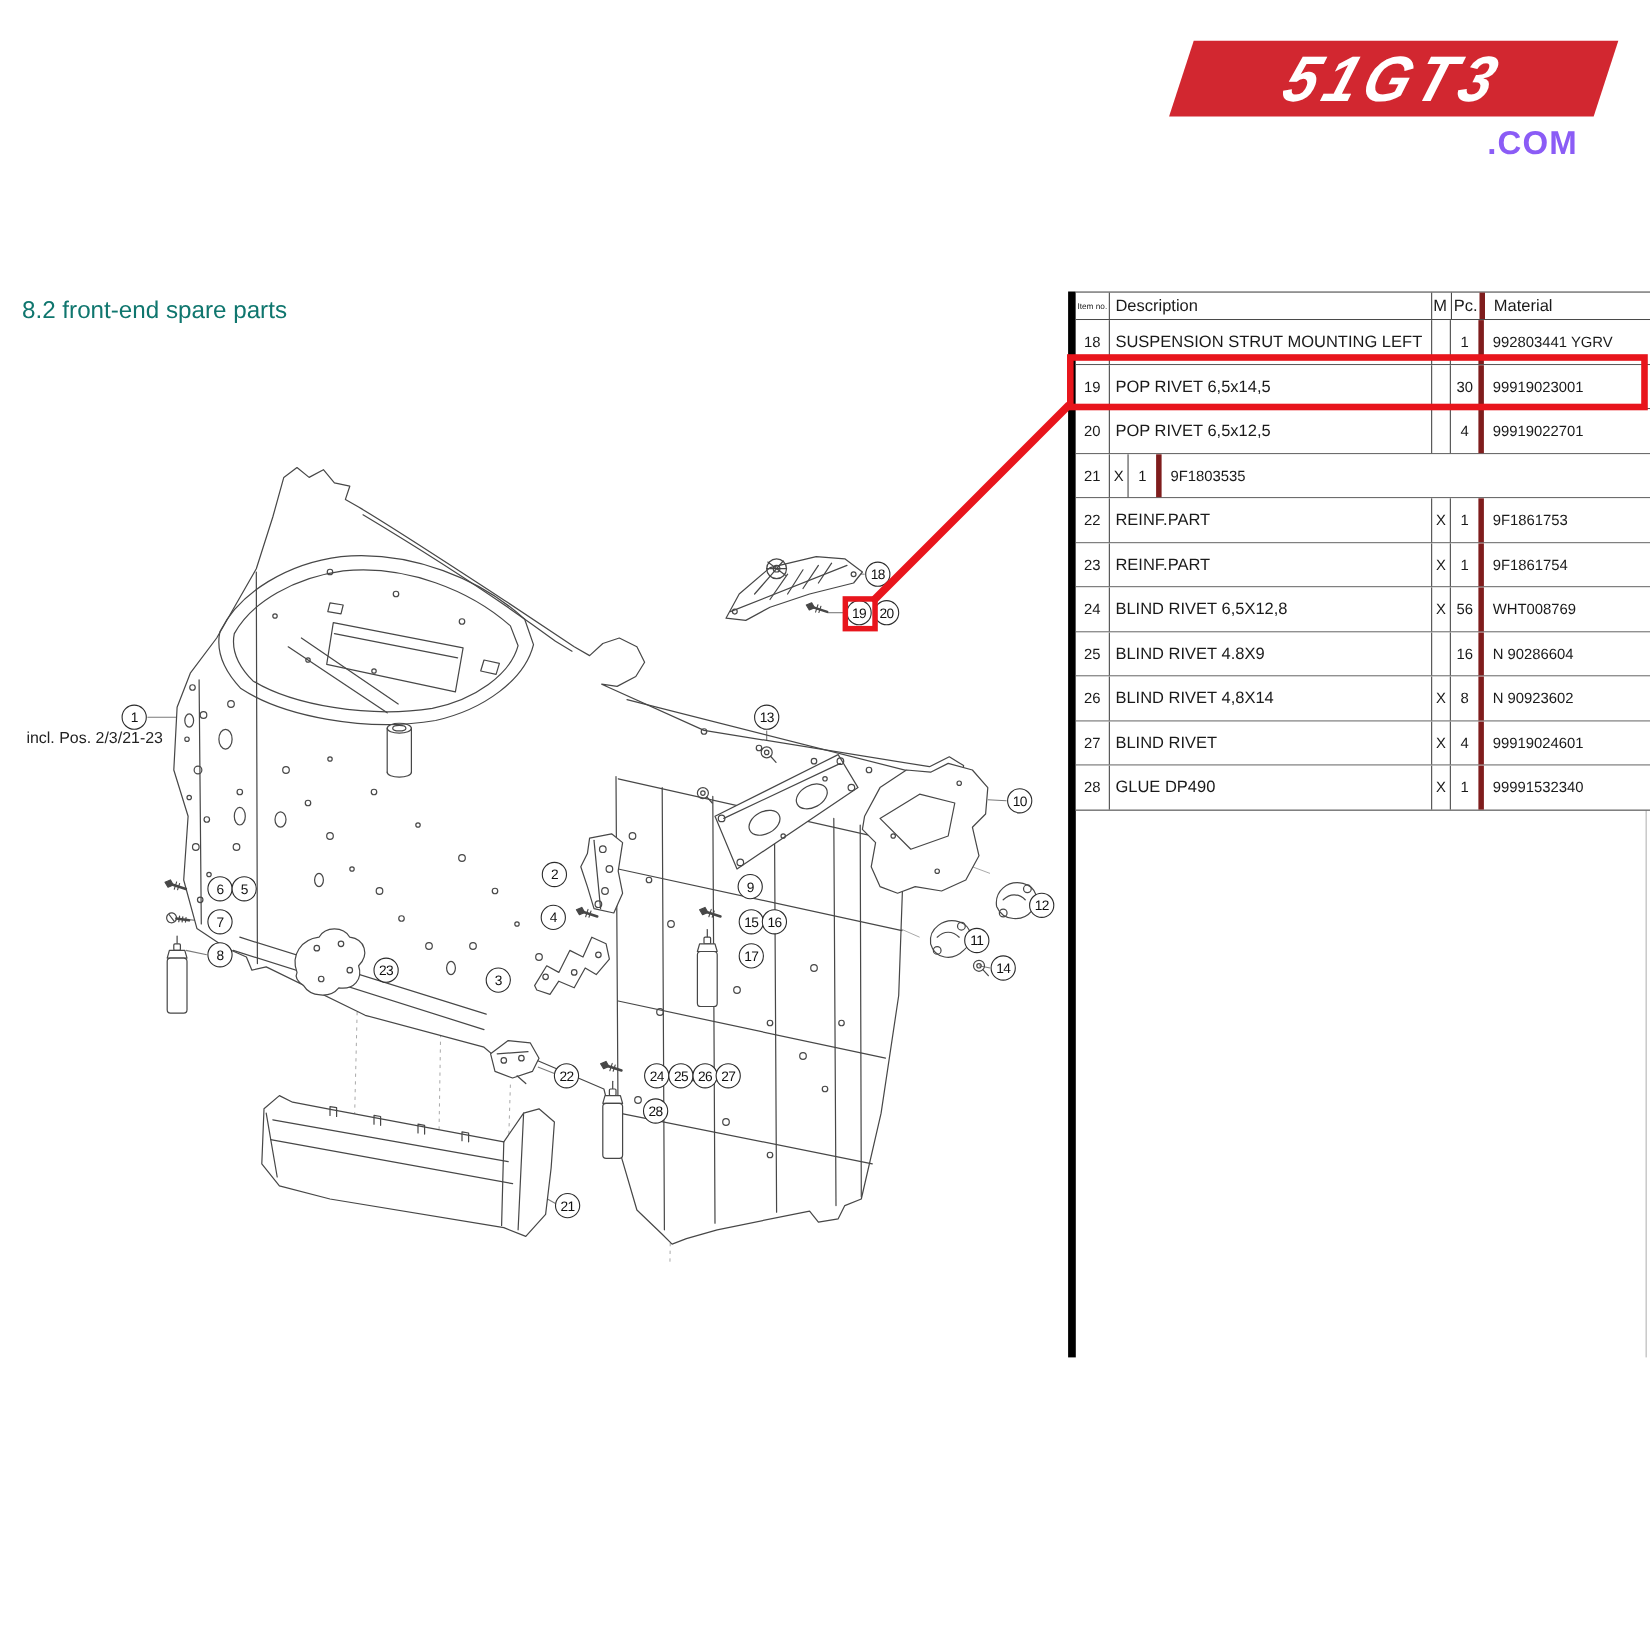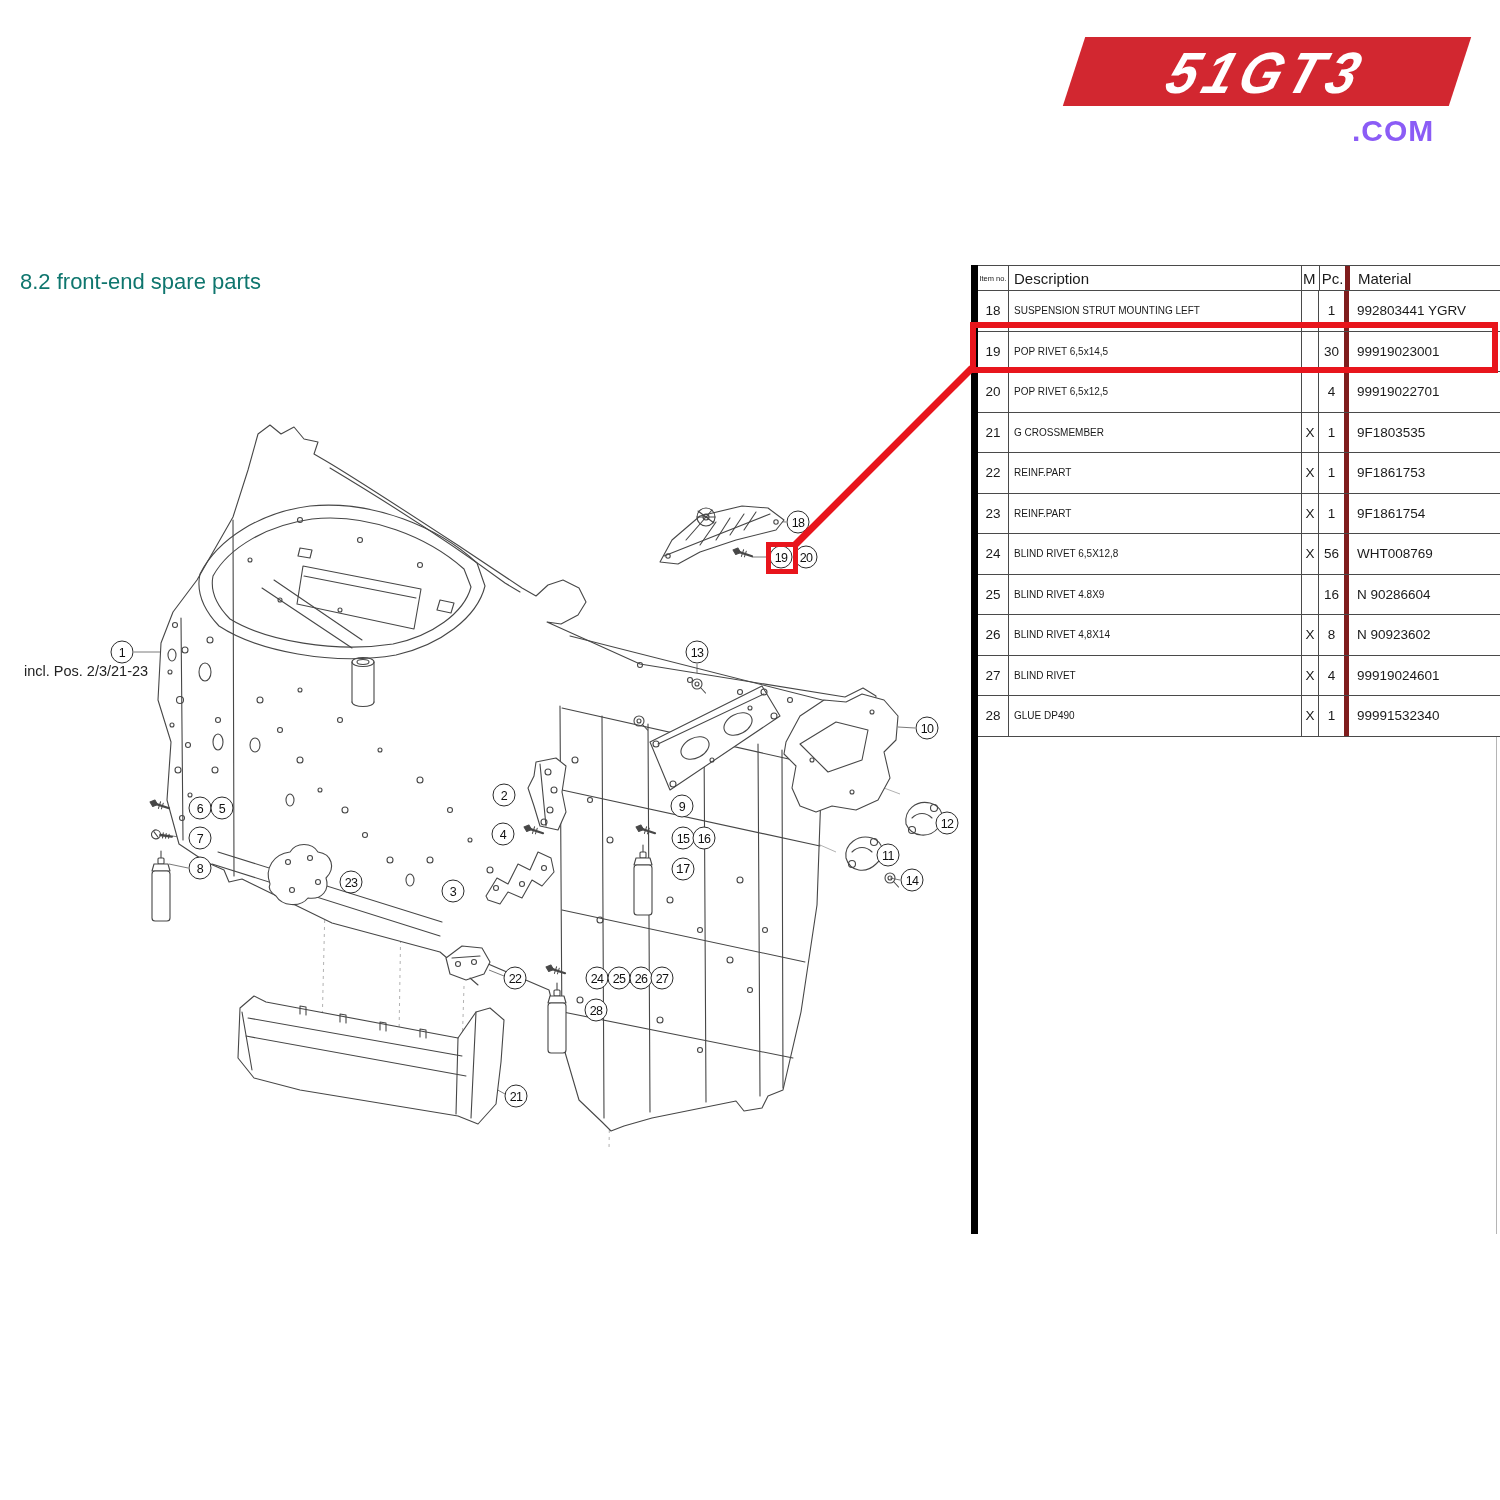--- a/index.html
+++ b/index.html
@@ -13,21 +13,21 @@
            display:flex;align-items:center;justify-content:center;transform:translate(-50%,-50%);}
   #page-title{position:absolute;left:20px;top:269px;font-size:22px;color:#0f766e;z-index:2;}
   #note-item1{position:absolute;left:24px;top:663px;font-size:14.5px;color:#222;z-index:2;}
   
   #partsbar{position:absolute;left:971px;top:265px;width:7px;height:969px;background:#000;z-index:2;}
   #table-right-edge{position:absolute;left:1496px;top:725px;width:1px;height:509px;background:#b5b5b5;z-index:2;}
   #parts-table{position:absolute;left:978px;top:265px;width:522px;z-index:2;}
   .trow{display:flex;height:39.5px;border-bottom:1px solid #4a4a4a;align-items:stretch;background:#fff;}
   .thead{height:24px;border-top:1px solid #4a4a4a;font-size:15px;}
   .c-item{width:30px;border-right:1px solid #4a4a4a;display:flex;align-items:center;justify-content:center;font-size:13.5px;}
-  .c-desc{width:287px;border-right:1px solid #4a4a4a;display:flex;align-items:center;padding-left:5px;font-size:10px;}
+  .c-desc{width:287px;border-right:1px solid #4a4a4a;display:flex;align-items:center;padding-left:5px;font-size:15px;}
   .c-m{width:16px;border-right:1px solid #4a4a4a;display:flex;align-items:center;justify-content:center;font-size:13.5px;}
   .c-pc{width:25px;border-right:5px solid #7f1d1d;display:flex;align-items:center;justify-content:center;font-size:13.5px;}
   .c-mat{flex:1;display:flex;align-items:center;padding-left:8px;font-size:13.5px;}
   .thead .c-item{font-size:7.5px;}
   .thead .c-desc,.thead .c-m,.thead .c-pc,.thead .c-mat{font-size:15px;}
   .thead .c-m{justify-content:flex-start;padding-left:1px;}
   
   #red-svg{position:absolute;left:0;top:0;width:1500px;height:1500px;z-index:4;pointer-events:none;}
   .redbox{position:absolute;box-sizing:border-box;border:6px solid #e8151c;z-index:5;}
   #hl-row{left:970px;top:322px;width:528px;height:51px;}
@@ -319,21 +319,21 @@
     <div class="callout" style="left: 200px; top: 838px;">7</div>
     <div class="callout" style="left: 200px; top: 868px;">8</div>
     <div class="callout" style="left: 682px; top: 806px;">9</div>
     <div class="callout" style="left: 927px; top: 728px;">10</div>
     <div class="callout" style="left: 888px; top: 855px; text-align: center;">11</div>
     <div class="callout" style="left: 947px; top: 823px;">12</div>
     <div class="callout" style="left: 697px; top: 652px;">13</div>
     <div class="callout" style="left: 912px; top: 880px;">14</div>
     <div class="callout" style="left: 683px; top: 838px;">15</div>
     <div class="callout" style="left: 704px; top: 838px;">16</div>
-    <div class="callout" style="left: 683px; top: 869px; font-family: Liberation Mono, monospace;">17</div>
+    <div class="callout" style="left: 683px; top: 869px;">17</div>
     <div class="callout" style="left: 798px; top: 522px;">18</div>
     <div class="callout" style="left: 781px; top: 557px;">19</div>
     <div class="callout" style="left: 806px; top: 557px;">20</div>
     <div class="callout" style="left: 516px; top: 1096px;">21</div>
     <div class="callout" style="left: 515px; top: 978px;">22</div>
     <div class="callout" style="left: 351px; top: 882px;">23</div>
     <div class="callout" style="left: 597px; top: 978px;">24</div>
     <div class="callout" style="left: 619px; top: 978px;">25</div>
     <div class="callout" style="left: 641px; top: 978px;">26</div>
     <div class="callout" style="left: 662px; top: 978px;">27</div>
@@ -370,21 +370,20 @@
       </div>
       <div class="trow">
         <div class="c-item">20</div>
         <div class="c-desc">POP RIVET 6,5x12,5</div>
         <div class="c-m"></div>
         <div class="c-pc">4</div>
         <div class="c-mat">99919022701</div>
       </div>
       <div class="trow">
         <div class="c-item">21</div>
-        <div class="c-desc">G CROSSMEMBER</div>
         <div class="c-m">X</div>
         <div class="c-pc">1</div>
         <div class="c-mat">9F1803535</div>
       </div>
       <div class="trow">
         <div class="c-item">22</div>
         <div class="c-desc">REINF.PART</div>
         <div class="c-m">X</div>
         <div class="c-pc">1</div>
         <div class="c-mat">9F1861753</div>

